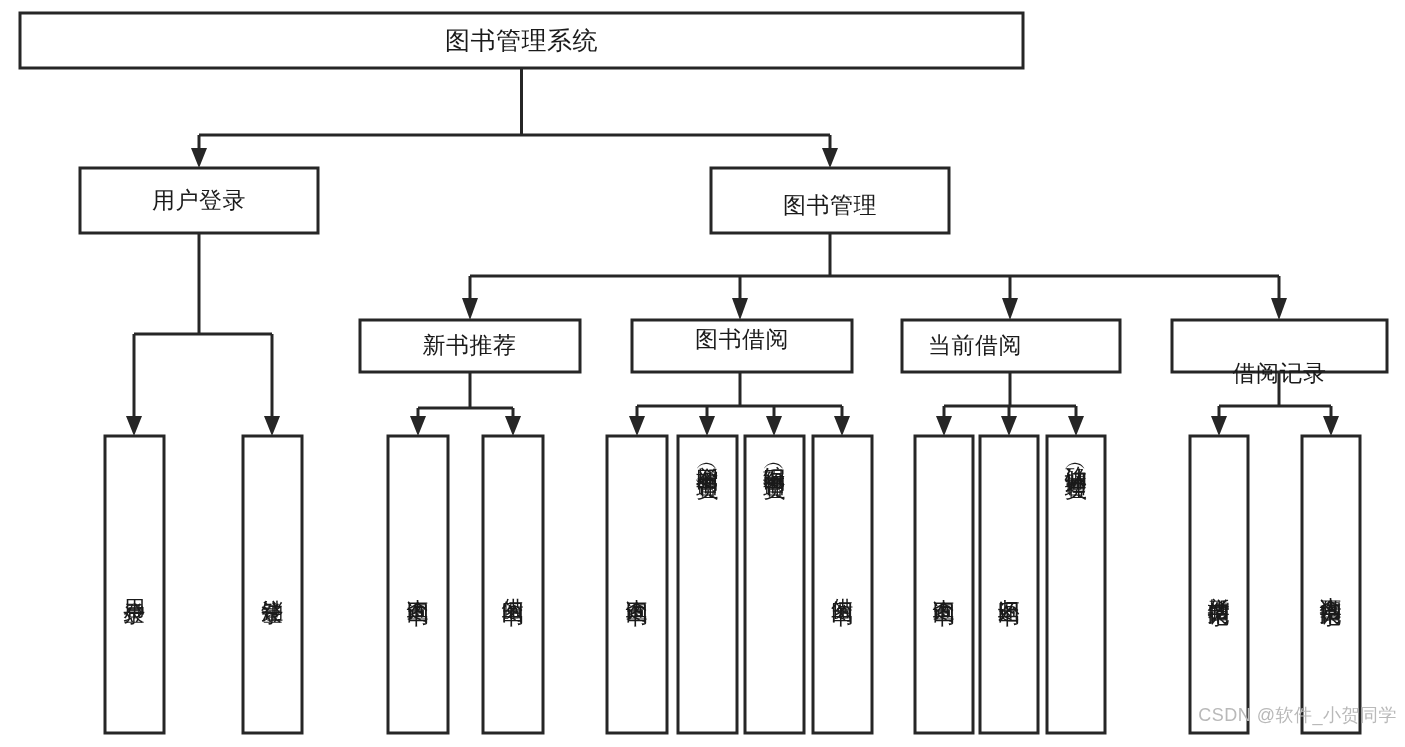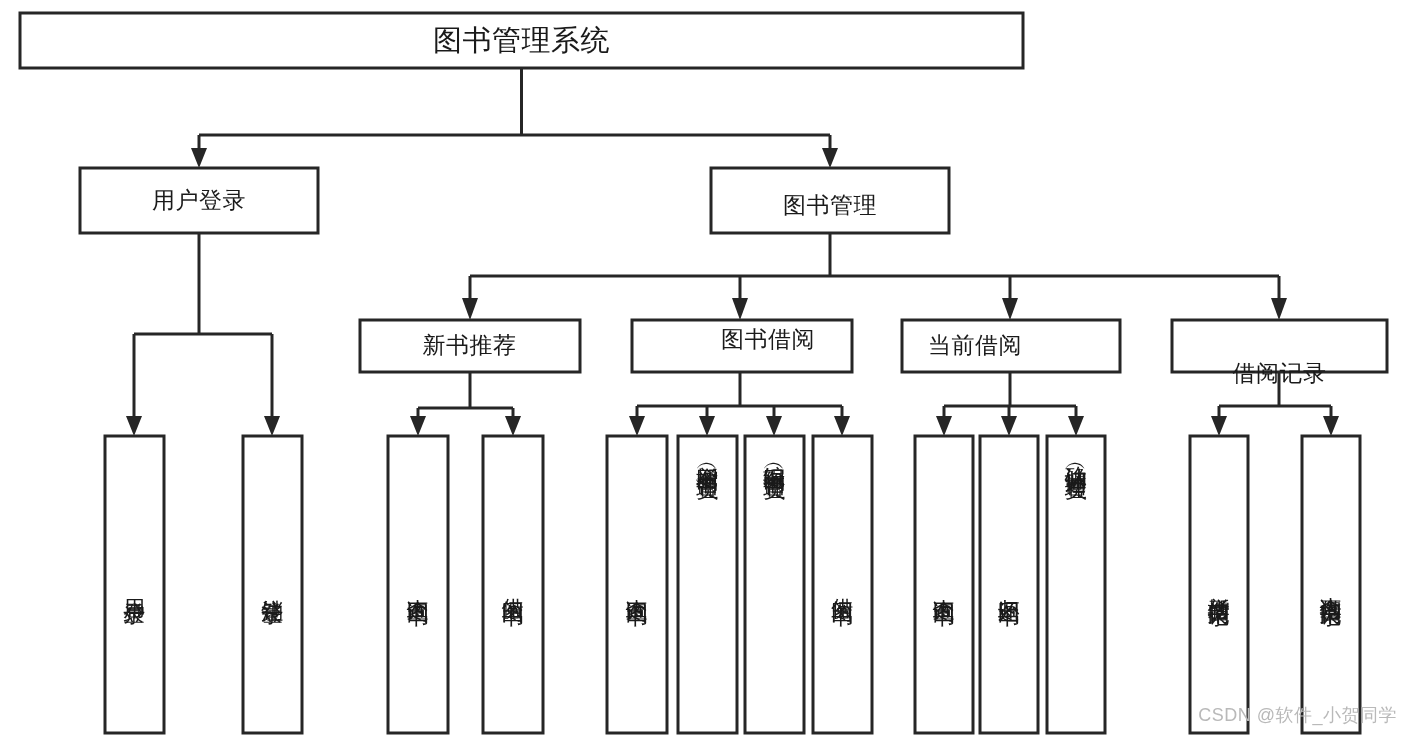--- a/index.html
+++ b/index.html
@@ -180,27 +180,27 @@
     <rect class="node-rect" x="813" y="436" width="59" height="297"></rect>
 
     <rect class="node-rect" x="915" y="436" width="58" height="297"></rect>
     <rect class="node-rect" x="980" y="436" width="58" height="297"></rect>
     <rect class="node-rect" x="1047" y="436" width="58" height="297"></rect>
 
     <rect class="node-rect" x="1190" y="436" width="58" height="297"></rect>
     <rect class="node-rect" x="1302" y="436" width="58" height="297"></rect>
   </svg>
 
-  <div class="node-label-h" style="left:20px; top:13px; width:1003px; height:55px; font-size:29px;">图书管理系统</div>
+  <div class="node-label-h" style="left:20px; top:13px; width:1003px; height:55px; font-size:25px;">图书管理系统</div>
 
   <div class="node-label-h" style="left:80px; top:168px; width:238px; height:65px;">用户登录</div>
   <div class="node-label-h" style="left:711px; top:168px; width:238px; height:76px;">图书管理</div>
 
   <div class="node-label-h" style="left:360px; top:320px; width:219px; height:52px;">新书推荐</div>
-  <div class="node-label-h" style="left:632px; top:320px; width:220px; height:39px;margin-left:26px;">图书借阅</div>
+  <div class="node-label-h" style="left:632px; top:320px; width:220px; height:39px;">图书借阅</div>
   <div class="node-label-h" style="left:870px; top:320px; width:210px; height:52px;">当前借阅</div>
   <div class="node-label-h" style="left:1172px; top:320px; width:215px; height:52px;margin-top:28px;">借阅记录</div>
 
   <div class="node-label-v" style="left:105px; top:436px; width:59px; height:297px;">用户登录</div>
   <div class="node-label-v" style="left:243px; top:436px; width:59px; height:297px;">注销登录</div>
 
   <div class="node-label-v" style="left:388px; top:436px; width:60px; height:297px;">查询图书</div>
   <div class="node-label-v" style="left:483px; top:436px; width:60px; height:297px;">借阅图书</div>
 
   <div class="node-label-v" style="left:607px; top:436px; width:60px; height:297px;">查询图书</div>

